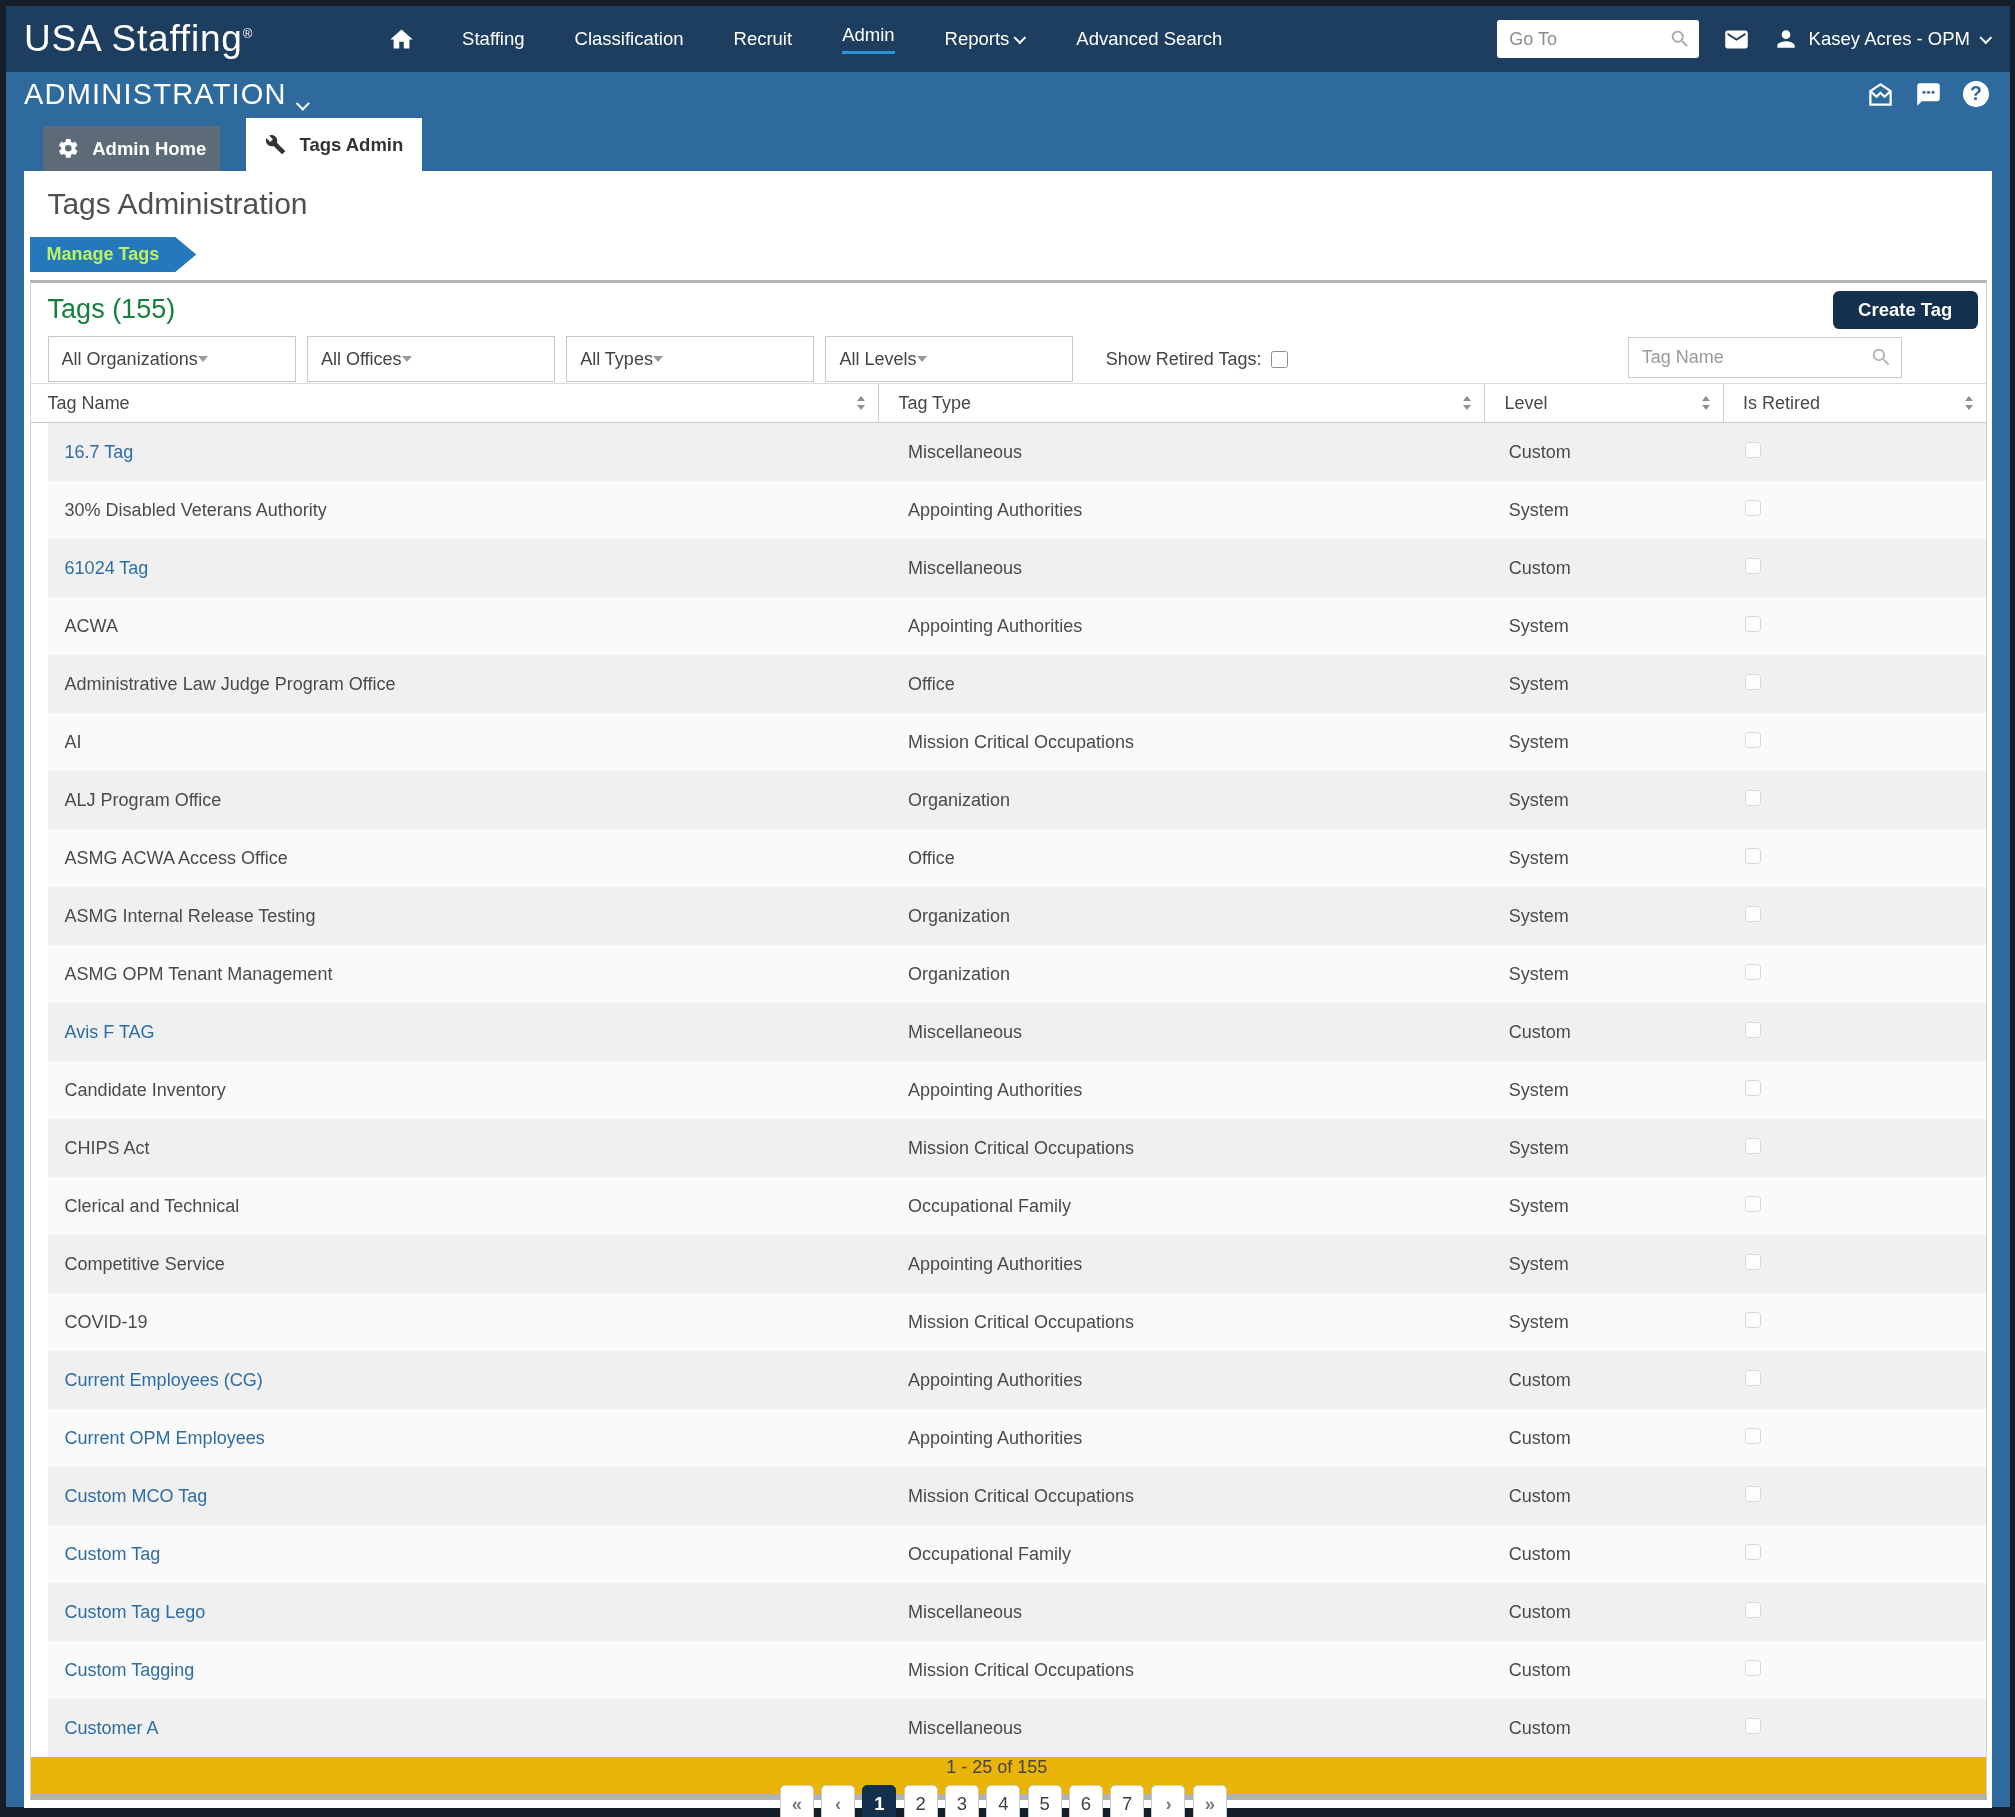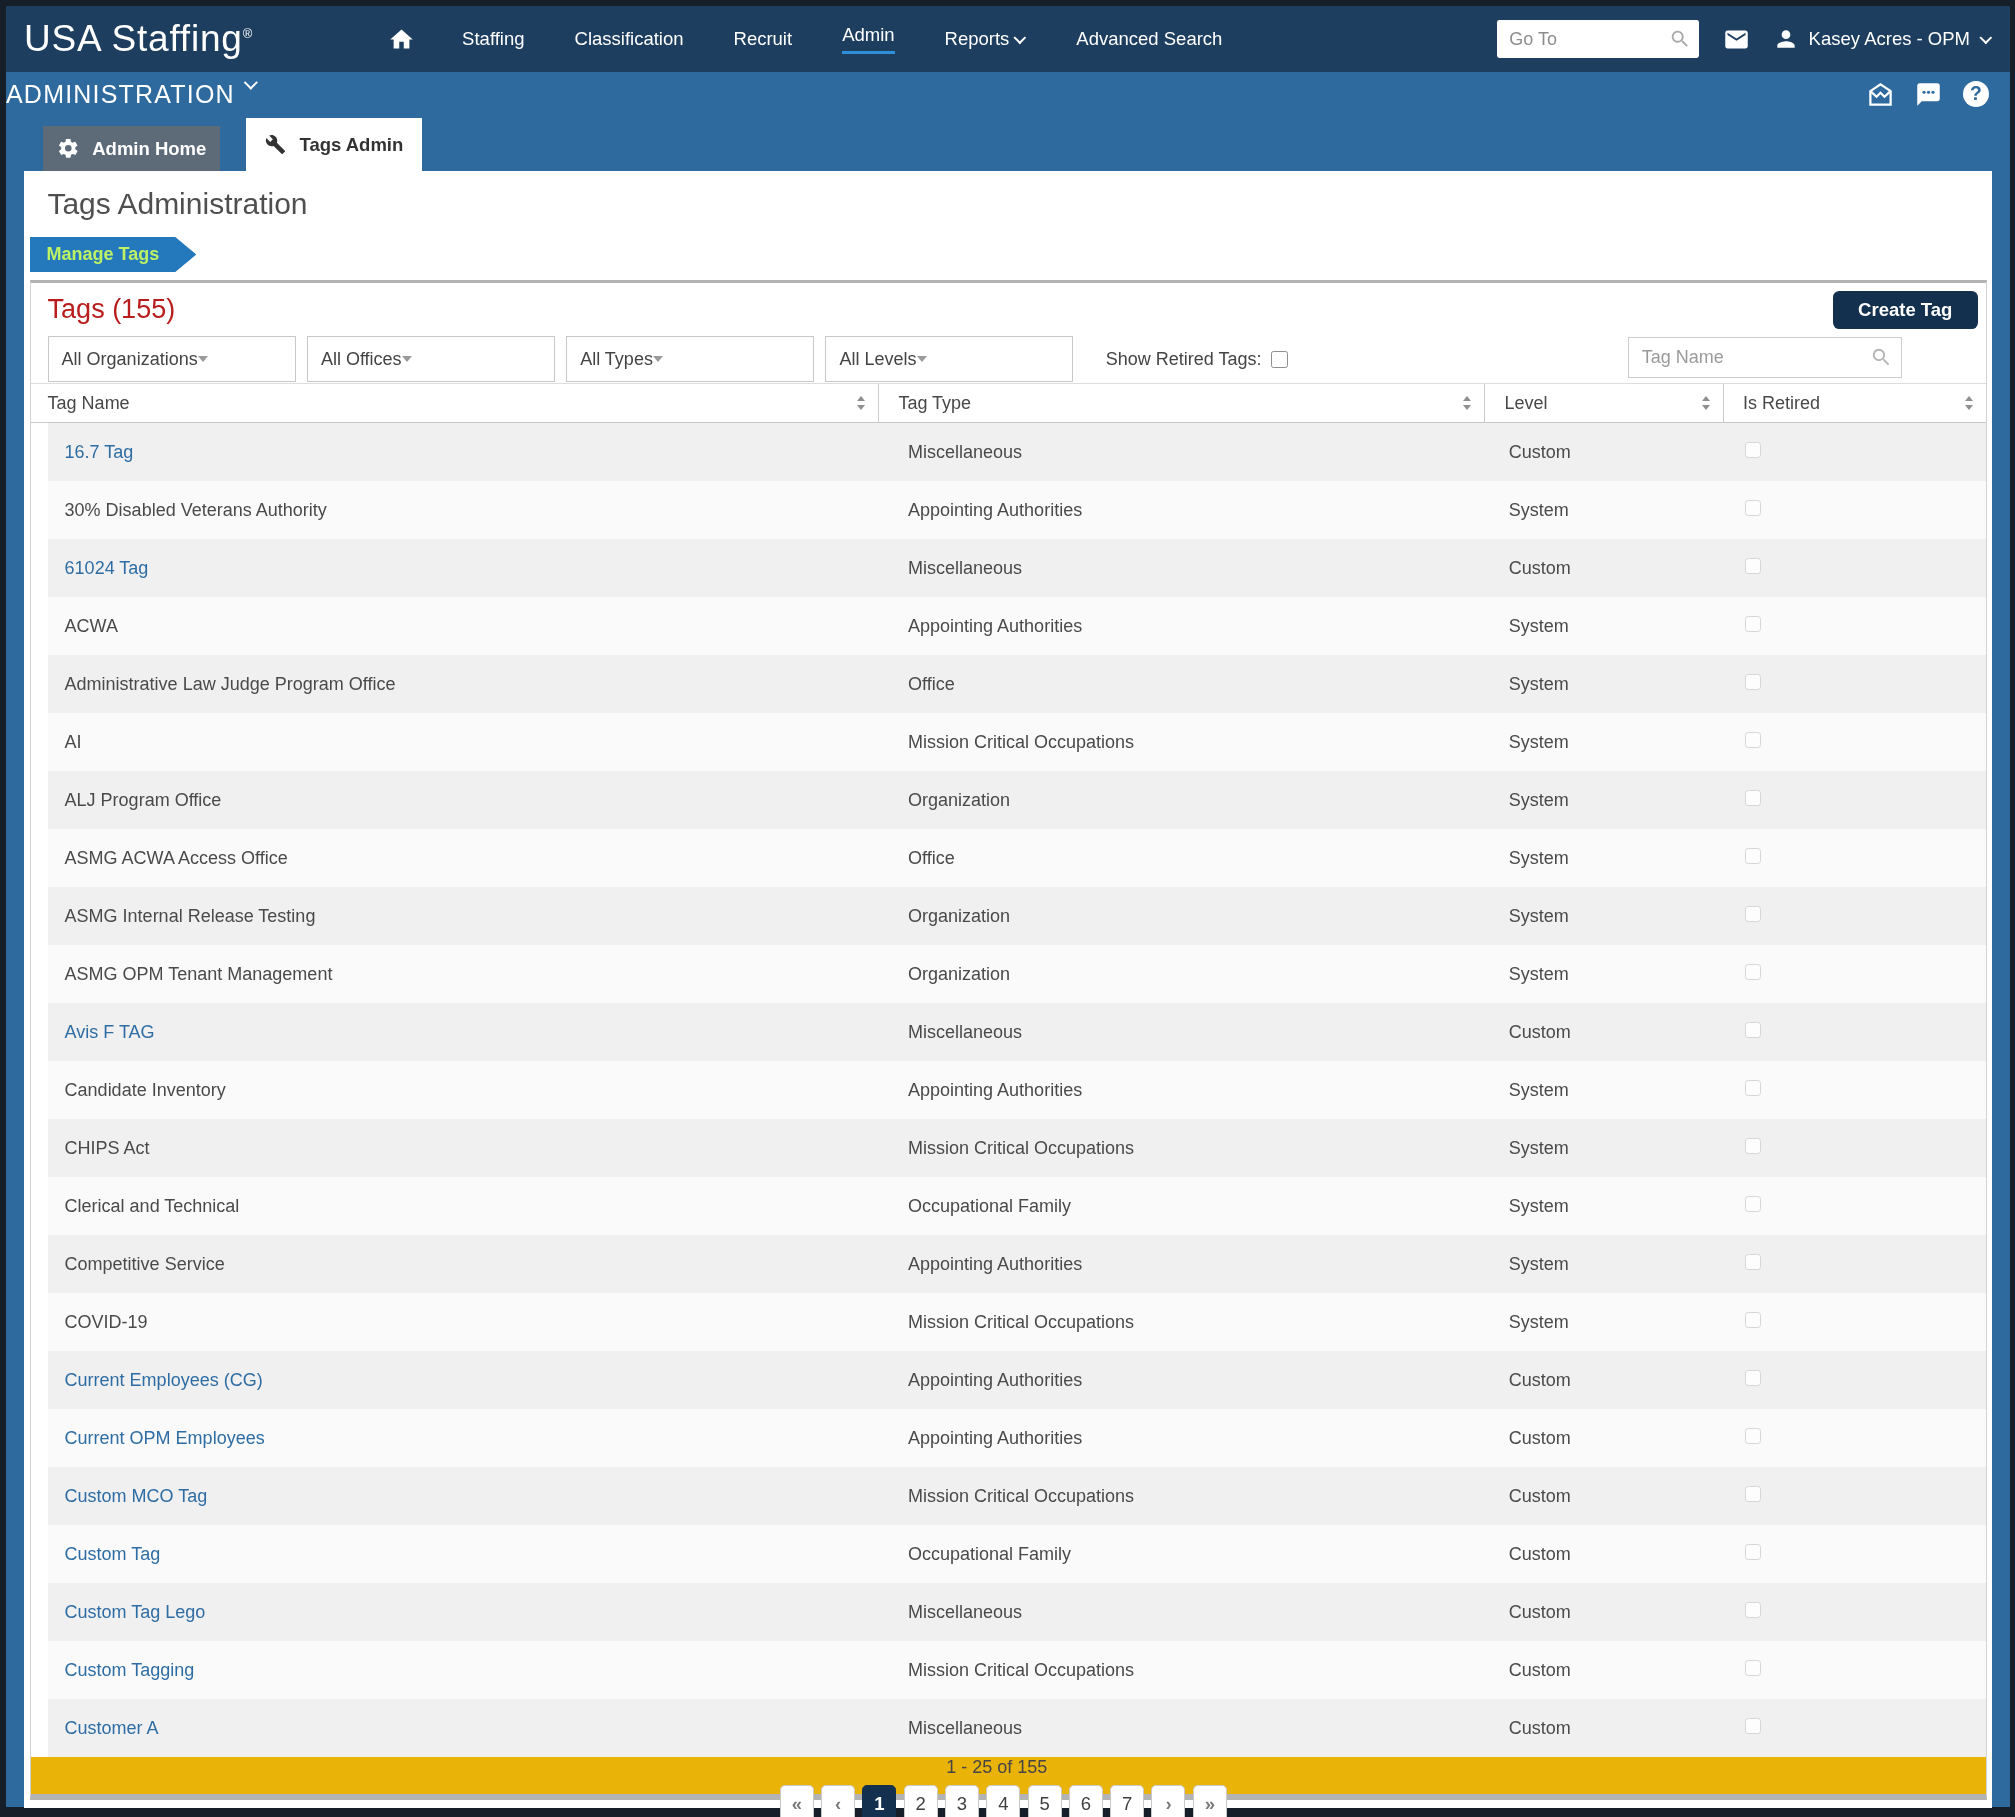--- a/index.html
+++ b/index.html
@@ -29,41 +29,41 @@
   .goto input{ width:100%; height:100%; border:0; outline:none; padding:0 37px 0 12px; font-size:18px; color:#444; background:transparent; font-family:inherit; }
   .goto input::placeholder{ color:#8d8d8d; }
   .goto .mag{ position:absolute; right:8px; top:8px; }
   .icon-btn{ display:flex; align-items:center; cursor:pointer; }
   .user-wrap{ display:flex; align-items:center; margin-left:22.6px; cursor:pointer; }
   .user-name{ font-size:18.5px; margin-left:9.7px; white-space:nowrap; }
   .user-wrap .chev{ margin-left:13px; }
 
   
   .adminbar{ height:44px; background:#2e6a9d; display:flex; align-items:center; color:#fff; }
-  .admin-title{ font-size:25px; letter-spacing:1.2px; font-weight:400; display:flex; align-items:flex-start; }
+  .admin-title{ margin-left:18px; font-size:29px; letter-spacing:1.2px; font-weight:400; display:flex; align-items:flex-end; }
   .admin-title .chev{ width:9.7px; height:9.7px; margin-left:13px; transform:rotate(-45deg) translateY(-3.2px); }
   .adminbar-icons{ margin-left:auto; display:flex; align-items:center; gap:21px; margin-right:21px; }
   .help-circle{ width:26px; height:26px; background:#fff; color:#2e6a9d; border-radius:50%; font-size:19.3px; font-weight:bold; display:flex; align-items:center; justify-content:center; }
 
   
   .tabstrip{ height:55px; background:#2e6a9d; display:flex; align-items:flex-end; padding-left:37px;gap:24px; }
   .tab{ display:flex; align-items:center; justify-content:center; gap:13px; font-size:18.5px; font-weight:bold; cursor:pointer; }
   .tab.inactive{ width:177px; height:45px; background:#5d6b79; color:#fff; margin-right:2.4px; }
   .tab.active{ width:176px; height:53px; background:#fff; color:#333; }
 
   
   .card{ margin:0 18.5px 0 18px; height:1637px; background:#fff; display:flex; flex-direction:column; }
   .page-title{ font-size:30px; font-weight:300; color:#4f4f4f; margin:16px 0 16px 23.4px; }
   .crumb{ margin-left:5.6px; align-self:flex-start; height:35px; background:#2478bc; color:#bef264; font-size:18px; font-weight:bold;
     display:inline-flex; align-items:center; padding:0 37px 0 17px;
     clip-path:polygon(0 0, calc(100% - 21px) 0, 100% 50%, calc(100% - 21px) 100%, 0 100%); }
   .panel{ margin:8px 4.8px 0 5.6px; border:0.8px solid #d2d2d2; border-top:3.2px solid #b3b3b3; border-bottom:6.4px solid #b3b3b3; background:#fff; }
 
   .panel-head{ position:relative; height:52px; }
-  .tags-heading{ font-size:27px; font-weight:400; color:#b91c1c; position:absolute; left:17px; top:11.3px; }
+  .tags-heading{ font-size:27px; font-weight:400; color:#15803d; position:absolute; left:17px; top:11.3px; }
   .create-btn{ position:absolute; right:8px; top:8px; width:145px; height:38px; background:#13304e; color:#fff; border:0; border-radius:6.4px; font-size:18.5px; font-weight:bold; font-family:inherit; cursor:pointer; }
 
   .filters{ position:relative; height:48px; display:flex; align-items:center; padding-left:17px; }
   .fselect{ width:248px; height:46px; border:0.8px solid #c8c8c8; background:#fff; display:flex; align-items:center; justify-content:flex-start; padding:0 11.3px 0 13px; margin-right:11.3px; font-size:18px; color:#444; cursor:pointer; }
   .tri{ width:0; height:0; border-left:5.6px solid transparent; border-right:5.6px solid transparent; border-top:6.4px solid #9a9a9a; }
   .retired-label{ font-size:18px; color:#444; margin-left:21px; }
   .fcheckbox{ width:17px; height:17px; border:0.8px solid #8f8f8f; border-radius:2.4px; background:#fff; margin-left:9.7px; cursor:pointer; }
   .tagname-wrap{ position:absolute; right:84px; top:2.4px; width:274px; height:41px; border:0.8px solid #ccc; background:#fff; }
   .tagname-wrap input{ width:100%; height:100%; border:0; outline:none; padding:0 42px 0 13px; font-size:18px; color:#444; background:transparent; font-family:inherit; }
   .tagname-wrap input::placeholder{ color:#9a9a9a; }

